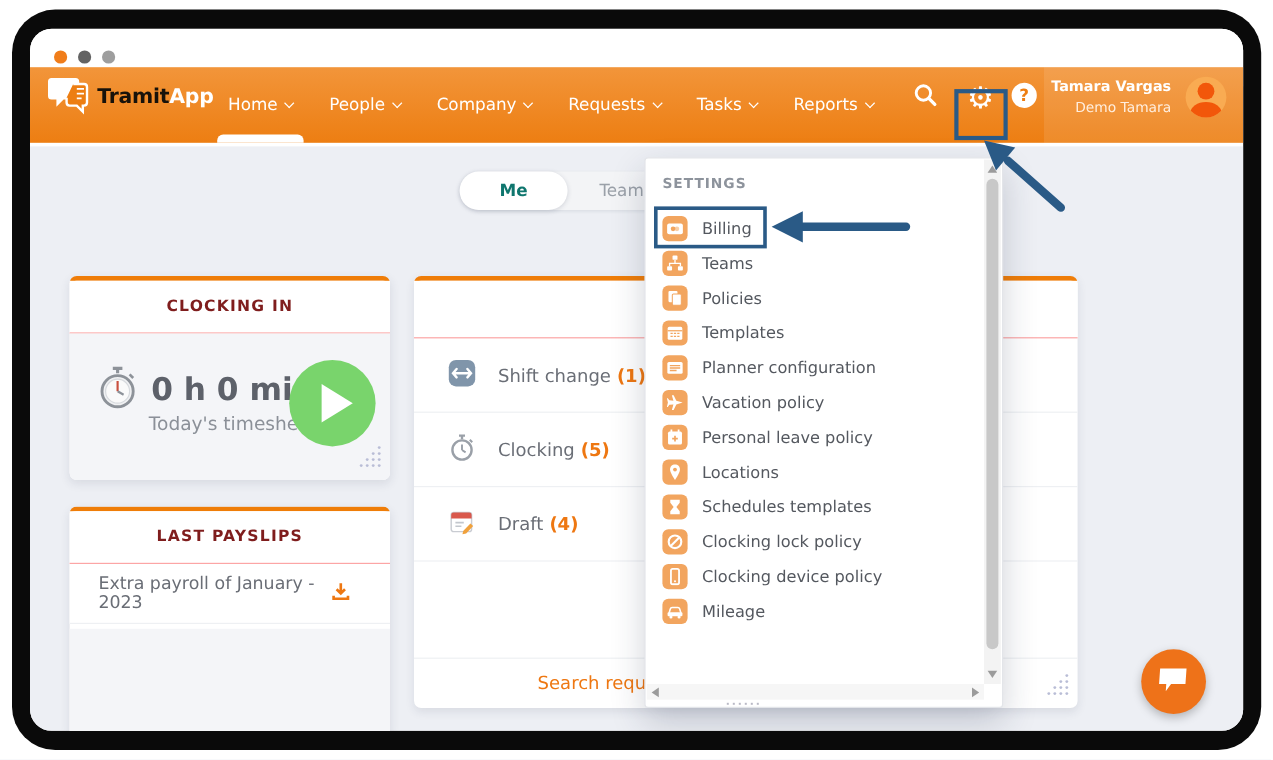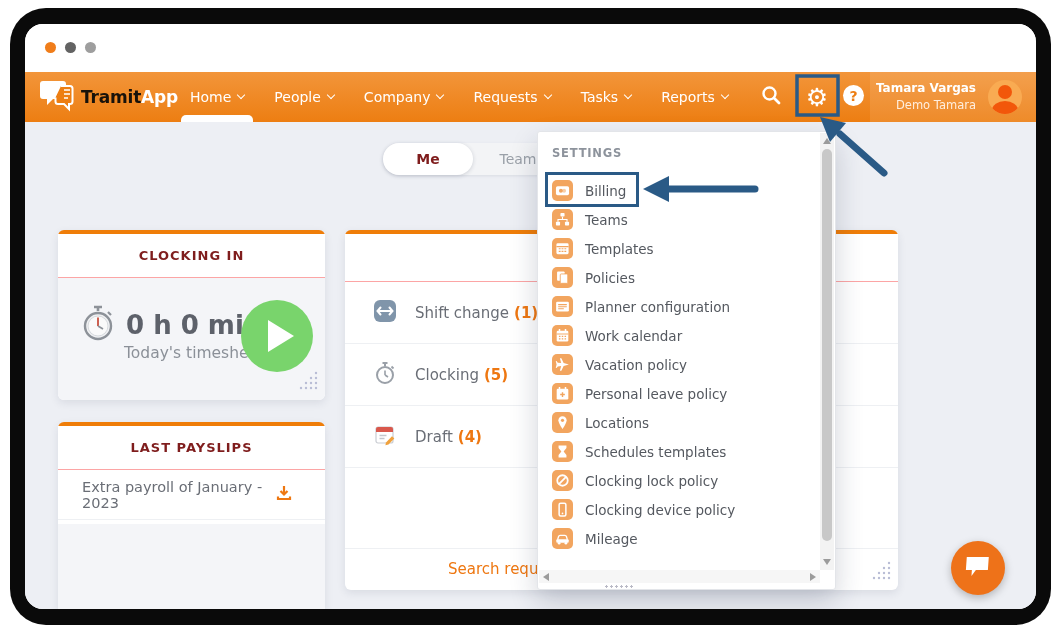--- a/index.html
+++ b/index.html
@@ -16,21 +16,21 @@
            background:#0a0a0a; border-radius:36px; }
   .window { position:absolute; left:25px; top:24px; width:1011px; height:585px;
             background:#fff; border-radius:18px; overflow:hidden; }
 
   
   .titlebar { position:absolute; left:0; top:0; right:0; height:48px; background:#fff; }
   .tdot { position:absolute; top:18px; width:11px; height:11px; border-radius:50%; }
   .tdot.d1 { left:20px; } .tdot.d2 { left:40px; } .tdot.d3 { left:60px; }
 
   
-  .navbar { position:absolute; left:0; top:48px; right:0; height:50px;
+  .navbar { position:absolute; left:0; top:32px; right:0; height:63px;
             background:linear-gradient(180deg,#f2953a 0%, #ed7e12 100%); }
   .logo { position:absolute; left:12px; top:6px; height:38px; display:flex; align-items:center; gap:4px; }
   .logo-txt { font-size:17px; font-weight:bold; letter-spacing:-0.2px; }
   .logo-txt .t1 { color:#18120a; } .logo-txt .t2 { color:#fff; }
   .nav { position:absolute; left:150px; top:0; height:100%; display:flex; align-items:stretch; }
   .nav-item { position:relative; color:#fff; font-size:14px; padding:0 15px;
               display:flex; align-items:center; gap:7px; cursor:pointer; white-space:nowrap; }
   .caret { width:6px; height:6px; border-right:1.7px solid #fff; border-bottom:1.7px solid #fff;
            transform:rotate(45deg); margin-top:-4px; }
   .tab-underline { position:absolute; left:6px; right:6px; bottom:0; height:7px;
@@ -51,21 +51,21 @@
   .avatar .body { position:absolute; left:4px; top:21px; width:26px; height:18px; border-radius:50%; background:#f2570a; }
 
   
   .content { position:absolute; left:0; top:98px; right:0; bottom:0; background:#edeff4; }
 
   
   .toggle { position:absolute; left:358px; top:21px; width:180px; height:32px;
             background:#f3f4f6; border-radius:17px; display:flex; box-shadow:0 1px 3px rgba(40,50,80,.10); }
   .toggle-opt { flex:1; display:flex; align-items:center; justify-content:center;
                 font-size:14px; color:#9aa0a8; border-radius:17px; cursor:pointer; }
-  .toggle-opt.active { background:#fff; color:#7f1d1d; font-weight:bold;
+  .toggle-opt.active { background:#fff; color:#0f766e; font-weight:bold;
                 box-shadow:0 1px 4px rgba(40,50,80,.18); }
 
   
   .card { position:absolute; background:#fff; border-radius:6px;
           border-top:4px solid #ef7d08; box-shadow:0 3px 8px rgba(40,50,80,.10); }
   .card-h { height:44px; display:flex; align-items:center; justify-content:center;
             font-size:13px; font-weight:bold; color:#7f1d1d; letter-spacing:1px;
             border-bottom:1px solid #fca5a5; background:#fff; }
   .card-clocking { left:33px; top:108px; width:267px; height:170px; }
   .clock-body { position:absolute; left:0; top:44px; right:0; bottom:0;
@@ -347,55 +347,44 @@
               <rect x="1" y="10.5" width="4.4" height="3.8" rx="0.8" fill="#fff"></rect>
               <rect x="10.6" y="10.5" width="4.4" height="3.8" rx="0.8" fill="#fff"></rect>
               <path d="M8 5 v3 M3.2 10.5 V8 h9.6 v2.5" stroke="#fff" stroke-width="1.2" fill="none"></path>
             </svg>
           </span>
           <span class="lbl">Teams</span>
         </div>
         <div class="menu-item">
           <span class="mi-icon">
             <svg viewBox="0 0 16 16">
+              <rect x="2.2" y="1.5" width="8" height="10" rx="1" fill="#fff"></rect>
+              <rect x="5.6" y="4.2" width="8" height="10" rx="1" fill="#fff" stroke="#f2a55f" stroke-width="0.9"></rect>
+            </svg>
+          </span>
+          <span class="lbl">Policies</span>
+        </div>
+        <div class="menu-item">
+          <span class="mi-icon">
+            <svg viewBox="0 0 16 16">
               <rect x="1.5" y="2.5" width="13" height="11.5" rx="1.4" fill="#fff"></rect>
               <path d="M1.5 6 h13" stroke="#f2a55f" stroke-width="1.1"></path>
               <path d="M4 8.3 h2 M7 8.3 h2 M10 8.3 h2 M4 11 h2 M7 11 h2 M10 11 h2" stroke="#f2a55f" stroke-width="1.2"></path>
             </svg>
           </span>
           <span class="lbl">Templates</span>
         </div>
         <div class="menu-item">
           <span class="mi-icon">
             <svg viewBox="0 0 16 16">
-              <rect x="2.2" y="1.5" width="8" height="10" rx="1" fill="#fff"></rect>
-              <rect x="5.6" y="4.2" width="8" height="10" rx="1" fill="#fff" stroke="#f2a55f" stroke-width="0.9"></rect>
-            </svg>
-          </span>
-          <span class="lbl">Policies</span>
-        </div>
-        <div class="menu-item">
-          <span class="mi-icon">
-            <svg viewBox="0 0 16 16">
               <rect x="1.2" y="2.8" width="13.6" height="10.5" rx="1.4" fill="#fff"></rect>
               <path d="M3.4 6 h9.2 M3.4 8.2 h9.2 M3.4 10.4 h6" stroke="#f2a55f" stroke-width="1.2"></path>
             </svg>
           </span>
           <span class="lbl">Planner configuration</span>
-        </div>
-        <div class="menu-item">
-          <span class="mi-icon">
-            <svg viewBox="0 0 16 16">
-              <path d="M4.8 1 v3 M11.2 1 v3" stroke="#fff" stroke-width="1.6"></path>
-              <rect x="1.8" y="2.8" width="12.4" height="11.6" rx="1.4" fill="#fff"></rect>
-              <path d="M1.8 6.4 h12.4" stroke="#f2a55f" stroke-width="1"></path>
-              <path d="M4.2 9 h1.6 M7.2 9 h1.6 M10.2 9 h1.6 M4.2 11.6 h1.6 M7.2 11.6 h1.6 M10.2 11.6 h1.6" stroke="#f2a55f" stroke-width="1.3"></path>
-            </svg>
-          </span>
-          <span class="lbl">Work calendar</span>
         </div>
         <div class="menu-item">
           <span class="mi-icon">
             <svg viewBox="0 0 16 16">
               <path d="M14.8 8 L9.2 6.4 L6.8 1.4 L5.2 1.4 L6.6 6.4 L3 6 L1.6 4.2 L0.8 4.2 L1.7 8 L0.8 11.8 L1.6 11.8 L3 10 L6.6 9.6 L5.2 14.6 L6.8 14.6 L9.2 9.6 L14.8 8 Z" fill="#fff"></path>
             </svg>
           </span>
           <span class="lbl">Vacation policy</span>
         </div>
         <div class="menu-item">

